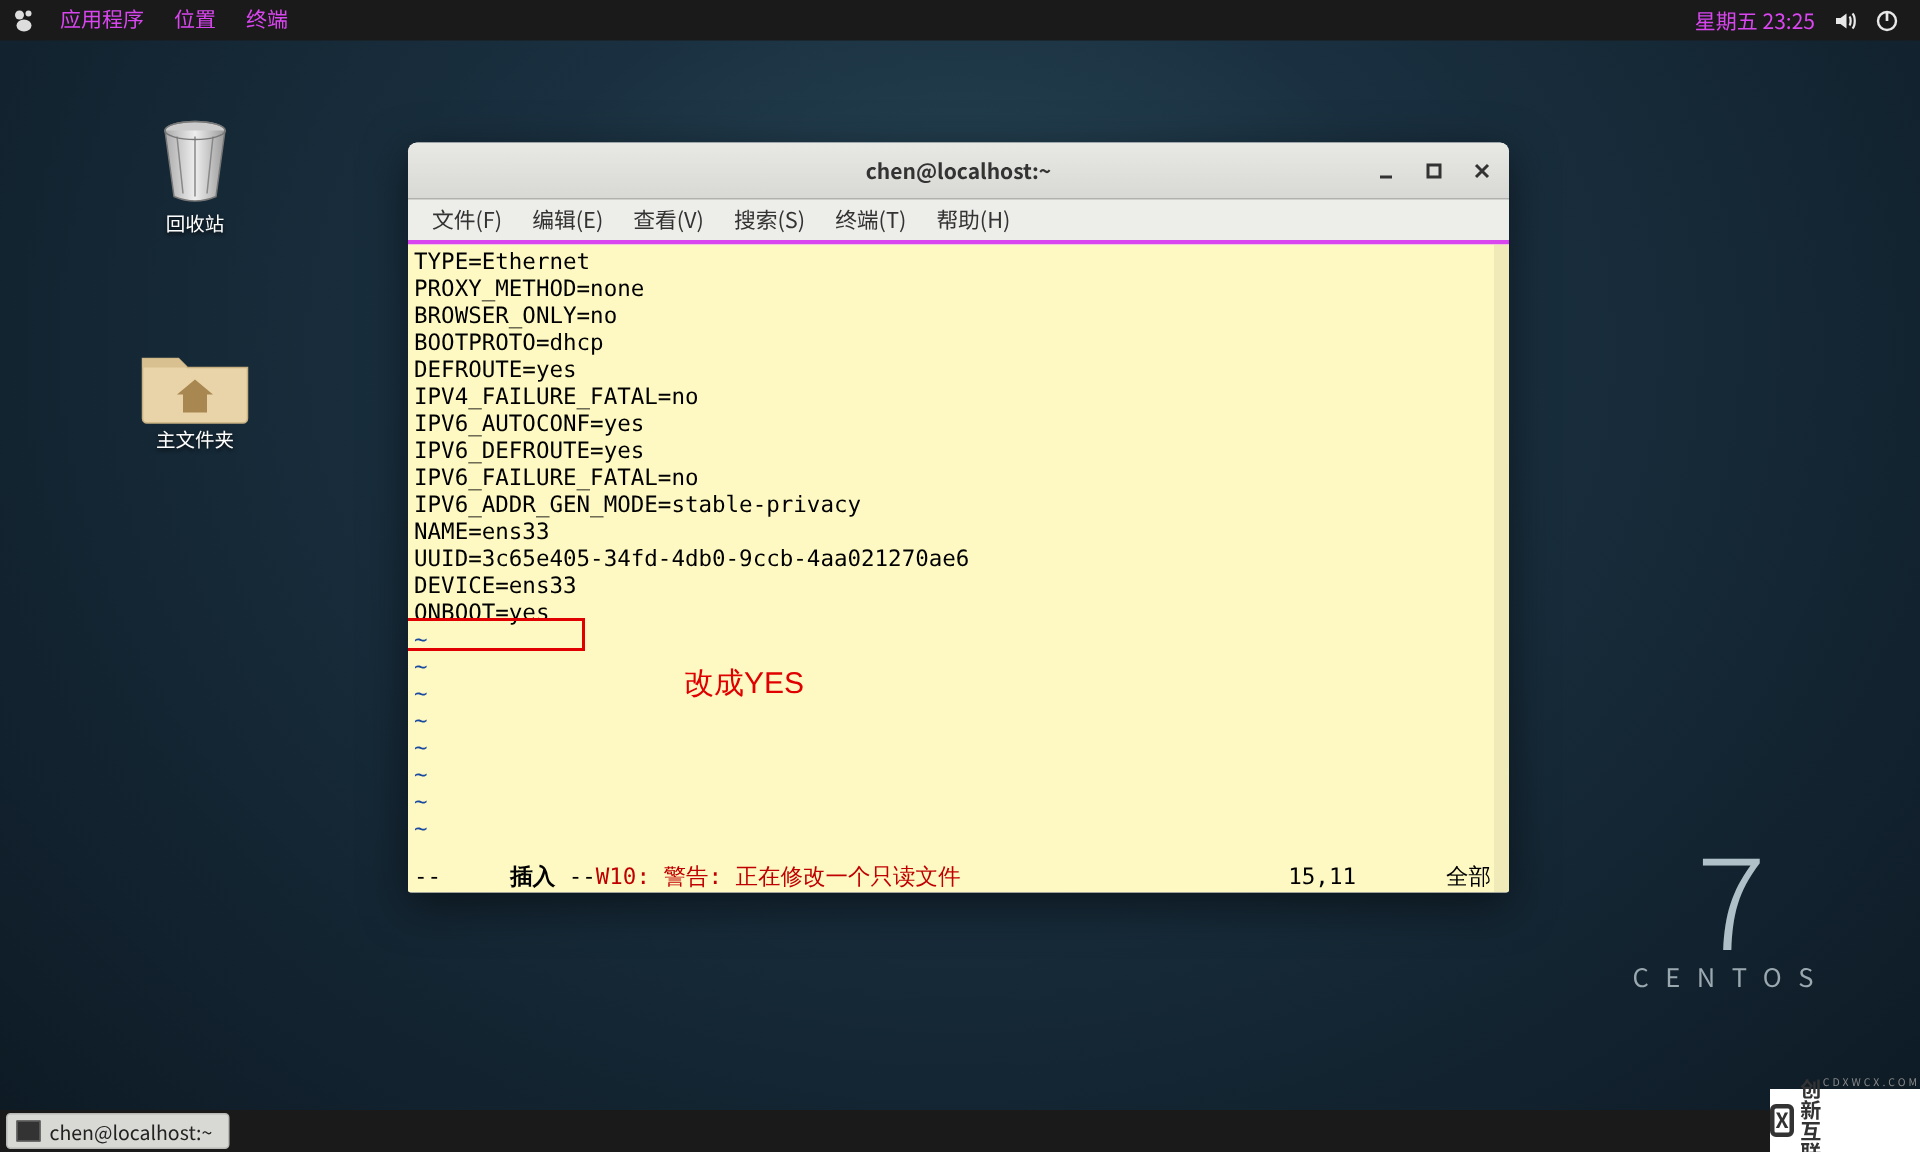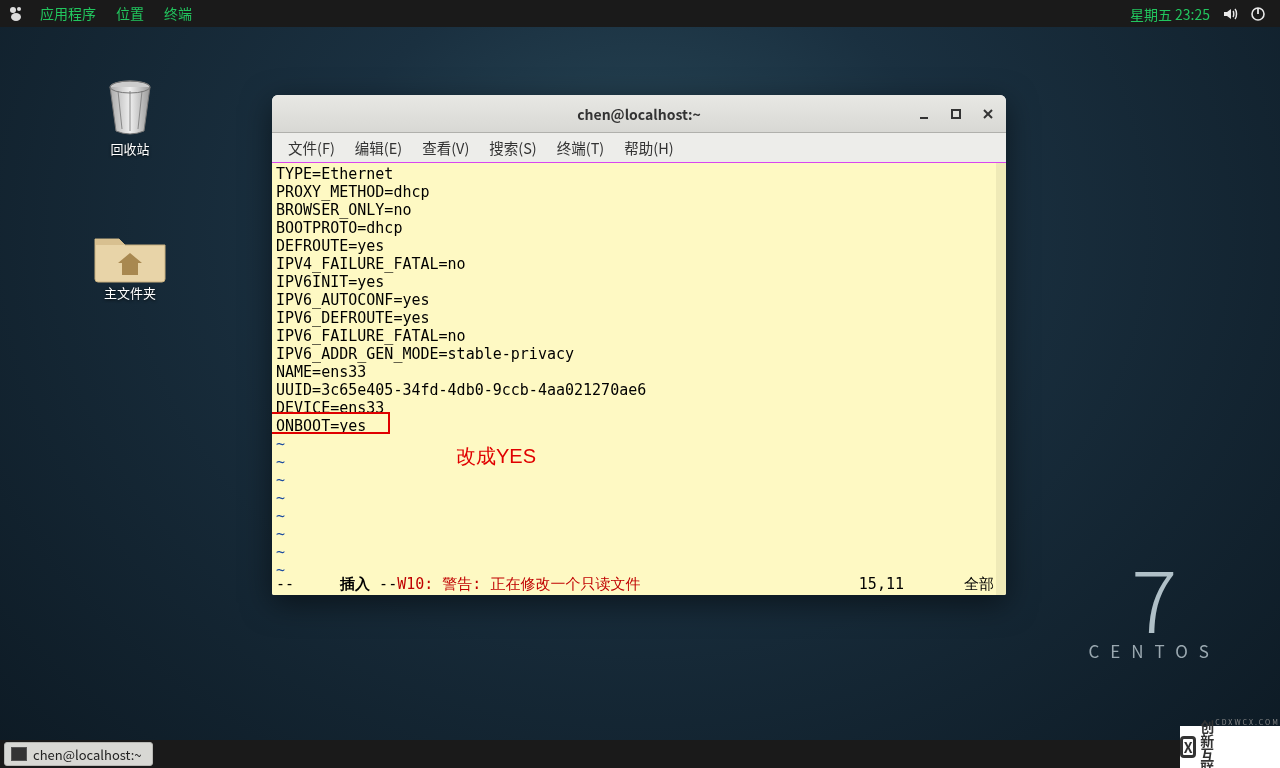--- a/index.html
+++ b/index.html
@@ -4,21 +4,21 @@
 <style>
   * { margin: 0; padding: 0; box-sizing: border-box; }
   html, body { width: 1280px; height: 768px; overflow: hidden; font-family: "Noto Sans CJK SC", "WenQuanYi Micro Hei", sans-serif; }
   .desktop {
     position: relative; width: 1280px; height: 768px;
     background: radial-gradient(ellipse at 50% 30%, #2a4a5a 0%, #1a3040 35%, #0d1a24 100%);
   }
   
   .topbar {
     position: absolute; top: 0; left: 0; right: 0; height: 27px;
-    background: #1a1a1a; color: #22c55e; display: flex; align-items: center;
+    background: #1a1a1a; color: #d946ef; display: flex; align-items: center;
     font-size: 14px; z-index: 10;
   }
   .topbar .gnome-icon { width: 16px; height: 16px; margin: 0 6px 0 8px; display:inline-block; }
   .gnome-icon svg { display:block; }
   .topbar-left, .topbar-right { display: flex; align-items: center; }
   .topbar-left .tb-item { padding: 0 10px; height: 27px; line-height: 27px; cursor: pointer; }
   .topbar-right { margin-left: auto; padding-right: 8px; text-align: center; }
   .topbar-right .tb-item { padding: 0 6px; height: 27px; display: flex; align-items: center; }
   .tb-icon { width: 16px; height: 16px; fill: #e8e8e8; }
   
@@ -66,21 +66,21 @@
     height: 38px; background: linear-gradient(#e8e8e4,#d8d8d4);
     border-bottom: 1px solid #b0b0ac; display: flex; align-items: center;
     position: relative; font-size: 14px; color: #333;
   }
   .titlebar .wtitle { flex: 1; text-align: center; font-weight: bold; }
   .winbtns { position: absolute; right: 4px; top: 0; height: 38px; display:flex; align-items:center; gap:4px; }
   .winbtn { width: 28px; height: 24px; display:flex;align-items:center;justify-content:center; cursor:pointer; border-radius:3px;}
   .winbtn svg{width:12px;height:12px;stroke:#333;stroke-width:2;fill:none;}
   .menubar {
     height: 30px; padding: 0 6px; display: flex; align-items: center;
-    background: #ededea; border-bottom: 1px solid #d946ef; font-size: 14.5px; color: #333;
+    background: #ededea; border-bottom: 3px solid #d946ef; font-size: 14.5px; color: #333;
   }
   .menubar .menu-item { padding: 2px 10px; cursor: pointer; }
   .termbody {
     flex: 1; background: #fef9c3; position: relative; font-family: "DejaVu Sans Mono","Liberation Mono",monospace;
     font-size: 15px; line-height: 18px; color: #000; padding: 2px 4px;
     overflow: hidden;
   }
   .termbody .scrollbar {
     position: absolute; right: 0; top: 0; bottom: 0; width: 10px;
     background: rgba(0,0,0,0.06);
@@ -205,26 +205,25 @@
       <div class="menu-item">文件(F)</div>
       <div class="menu-item">编辑(E)</div>
       <div class="menu-item">查看(V)</div>
       <div class="menu-item">搜索(S)</div>
       <div class="menu-item">终端(T)</div>
       <div class="menu-item">帮助(H)</div>
     </div>
     <div class="termbody">
       <div id="cfg-lines">
           <div class="cfgline">TYPE=Ethernet</div>
-          <div class="cfgline">PROXY_METHOD=dhcp</div>
+          <div class="cfgline">PROXY_METHOD=none</div>
           <div class="cfgline">BROWSER_ONLY=no</div>
           <div class="cfgline">BOOTPROTO=dhcp</div>
           <div class="cfgline">DEFROUTE=yes</div>
           <div class="cfgline">IPV4_FAILURE_FATAL=no</div>
-          <div class="cfgline">IPV6INIT=yes</div>
           <div class="cfgline">IPV6_AUTOCONF=yes</div>
           <div class="cfgline">IPV6_DEFROUTE=yes</div>
           <div class="cfgline">IPV6_FAILURE_FATAL=no</div>
           <div class="cfgline">IPV6_ADDR_GEN_MODE=stable-privacy</div>
           <div class="cfgline">NAME=ens33</div>
           <div class="cfgline">UUID=3c65e405-34fd-4db0-9ccb-4aa021270ae6</div>
           <div class="cfgline">DEVICE=ens33</div>
           <div class="cfgline">ONBOOT=yes</div>
         </div>
       <div id="tilde-lines">

